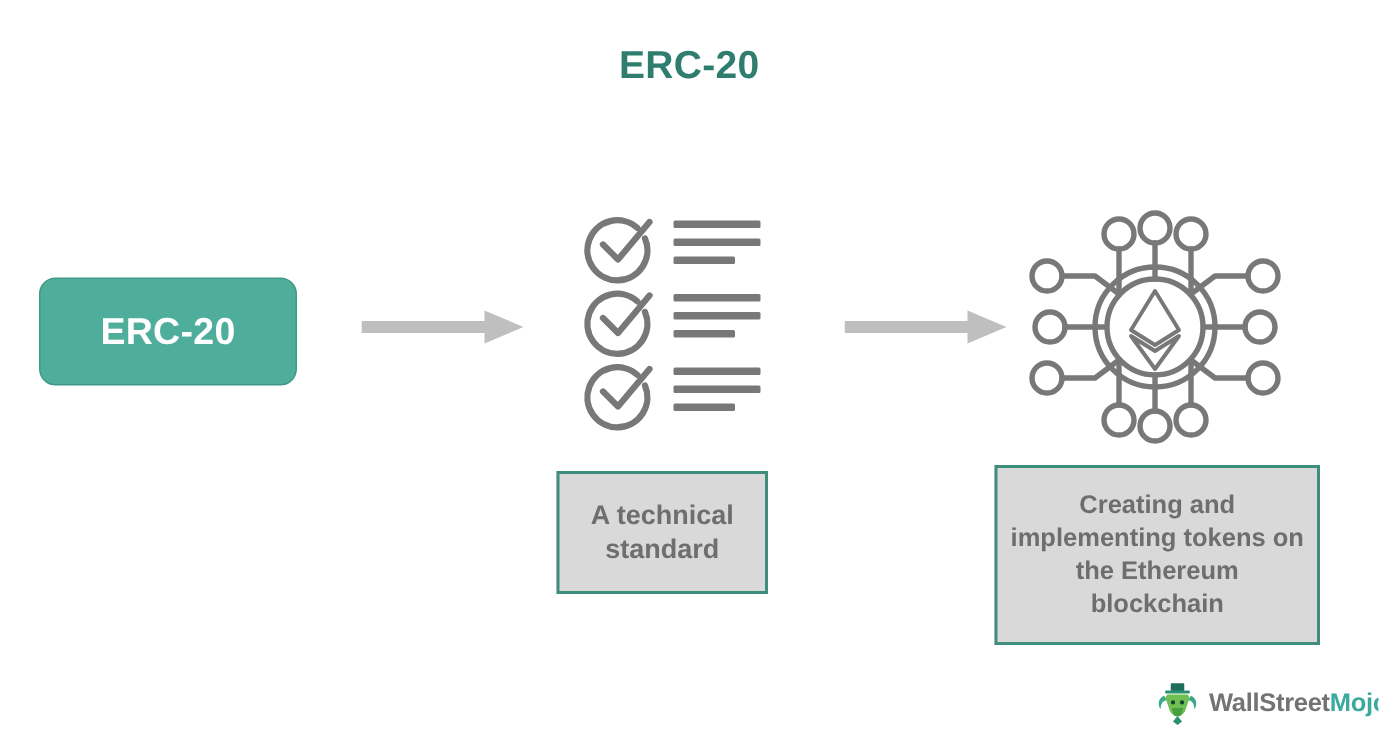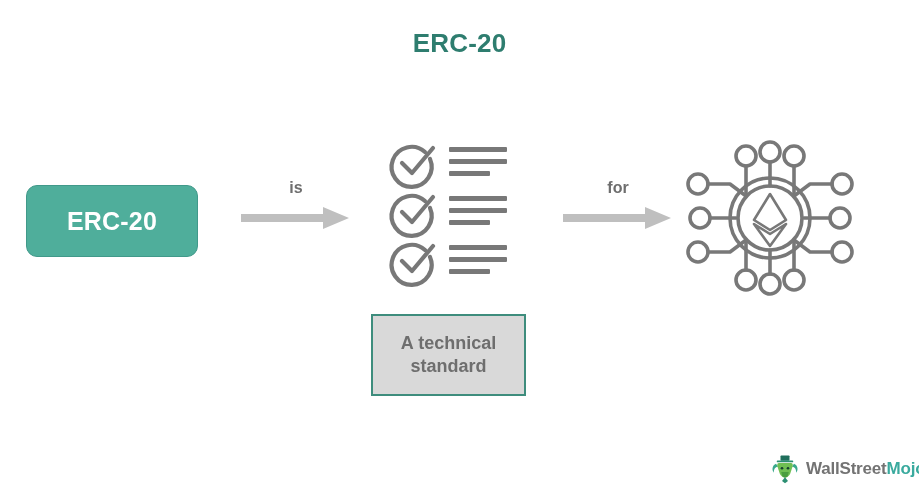--- a/index.html
+++ b/index.html
@@ -107,21 +107,21 @@
     align-items: center;
     justify-content: center;
     text-align: center;
     color: #6e6e6e;
     font-weight: bold;
     line-height: 1.3;
   }
   .caption-mid {
     left: 371px;
     top: 314px;
-    width: 155px;
+    width: 141px;
     height: 82px;
     font-size: 18px;
     padding: 0 8px;
   }
   .caption-right {
     left: 663px;
     top: 310px;
     width: 217px;
     height: 120px;
     font-size: 17px;
@@ -153,21 +153,20 @@
 
 <div class="stage">
 
   <div class="title">ERC-20</div>
 
   <div class="node-box">
     <span class="node-box-label">ERC-20</span>
   </div>
 
   <div class="arrow arrow-1">
-    <span class="arrow-label">is</span>
     <svg width="110" height="26" viewBox="0 0 110 26">
       <path d="M0 9 L82 9 L82 2 L108 13 L82 24 L82 17 L0 17 Z" fill="#bfbfbf"></path>
     </svg>
   </div>
 
   <div class="checklist-icon">
     <svg width="130" height="150" viewBox="0 0 130 150">
       <g fill="none" stroke="#787878" stroke-width="4.2" stroke-linecap="round" stroke-linejoin="round">
 
         <path d="M42 14 A20 20 0 1 0 47 21"></path>
@@ -190,21 +189,20 @@
         <rect x="66" y="82" width="41" height="5" rx="1"></rect>
 
         <rect x="66" y="107" width="58" height="5" rx="1"></rect>
         <rect x="66" y="119" width="58" height="5" rx="1"></rect>
         <rect x="66" y="131" width="41" height="5" rx="1"></rect>
       </g>
     </svg>
   </div>
 
   <div class="arrow arrow-2">
-    <span class="arrow-label">for</span>
     <svg width="110" height="26" viewBox="0 0 110 26">
       <path d="M0 9 L82 9 L82 2 L108 13 L82 24 L82 17 L0 17 Z" fill="#bfbfbf"></path>
     </svg>
   </div>
 
   <div class="eth-icon">
     <svg width="172" height="168" viewBox="0 0 172 168">
       <g fill="none" stroke="#787878" stroke-width="3.6" stroke-linecap="round" stroke-linejoin="round">
 
         <path d="M62 62 L62 32"></path>
@@ -242,20 +240,21 @@
 
       <g fill="none" stroke="#787878" stroke-width="2.6" stroke-linejoin="round">
         <path d="M86 60 L70 86 L86 96 L102 86 Z"></path>
         <path d="M70 90 L86 112 L102 90 L86 100 Z"></path>
       </g>
     </svg>
   </div>
 
   <div class="caption-box caption-mid">A technical standard</div>
 
+  <div class="caption-box caption-right">Creating and implementing tokens on the Ethereum blockchain</div>
 
   <div class="logo">
     <svg class="logo-mark" viewBox="0 0 40 40">
 
       <rect x="14" y="2" width="12" height="7" rx="1" fill="#1f6f5c"></rect>
       <rect x="9" y="8.5" width="22" height="2.6" rx="1.2" fill="#2b8f72"></rect>
 
       <path d="M8 13 C3 15 2 21 5 25 C5 19 8 17 11 17 Z" fill="#3aa98c"></path>
       <path d="M32 13 C37 15 38 21 35 25 C35 19 32 17 29 17 Z" fill="#3aa98c"></path>
 

